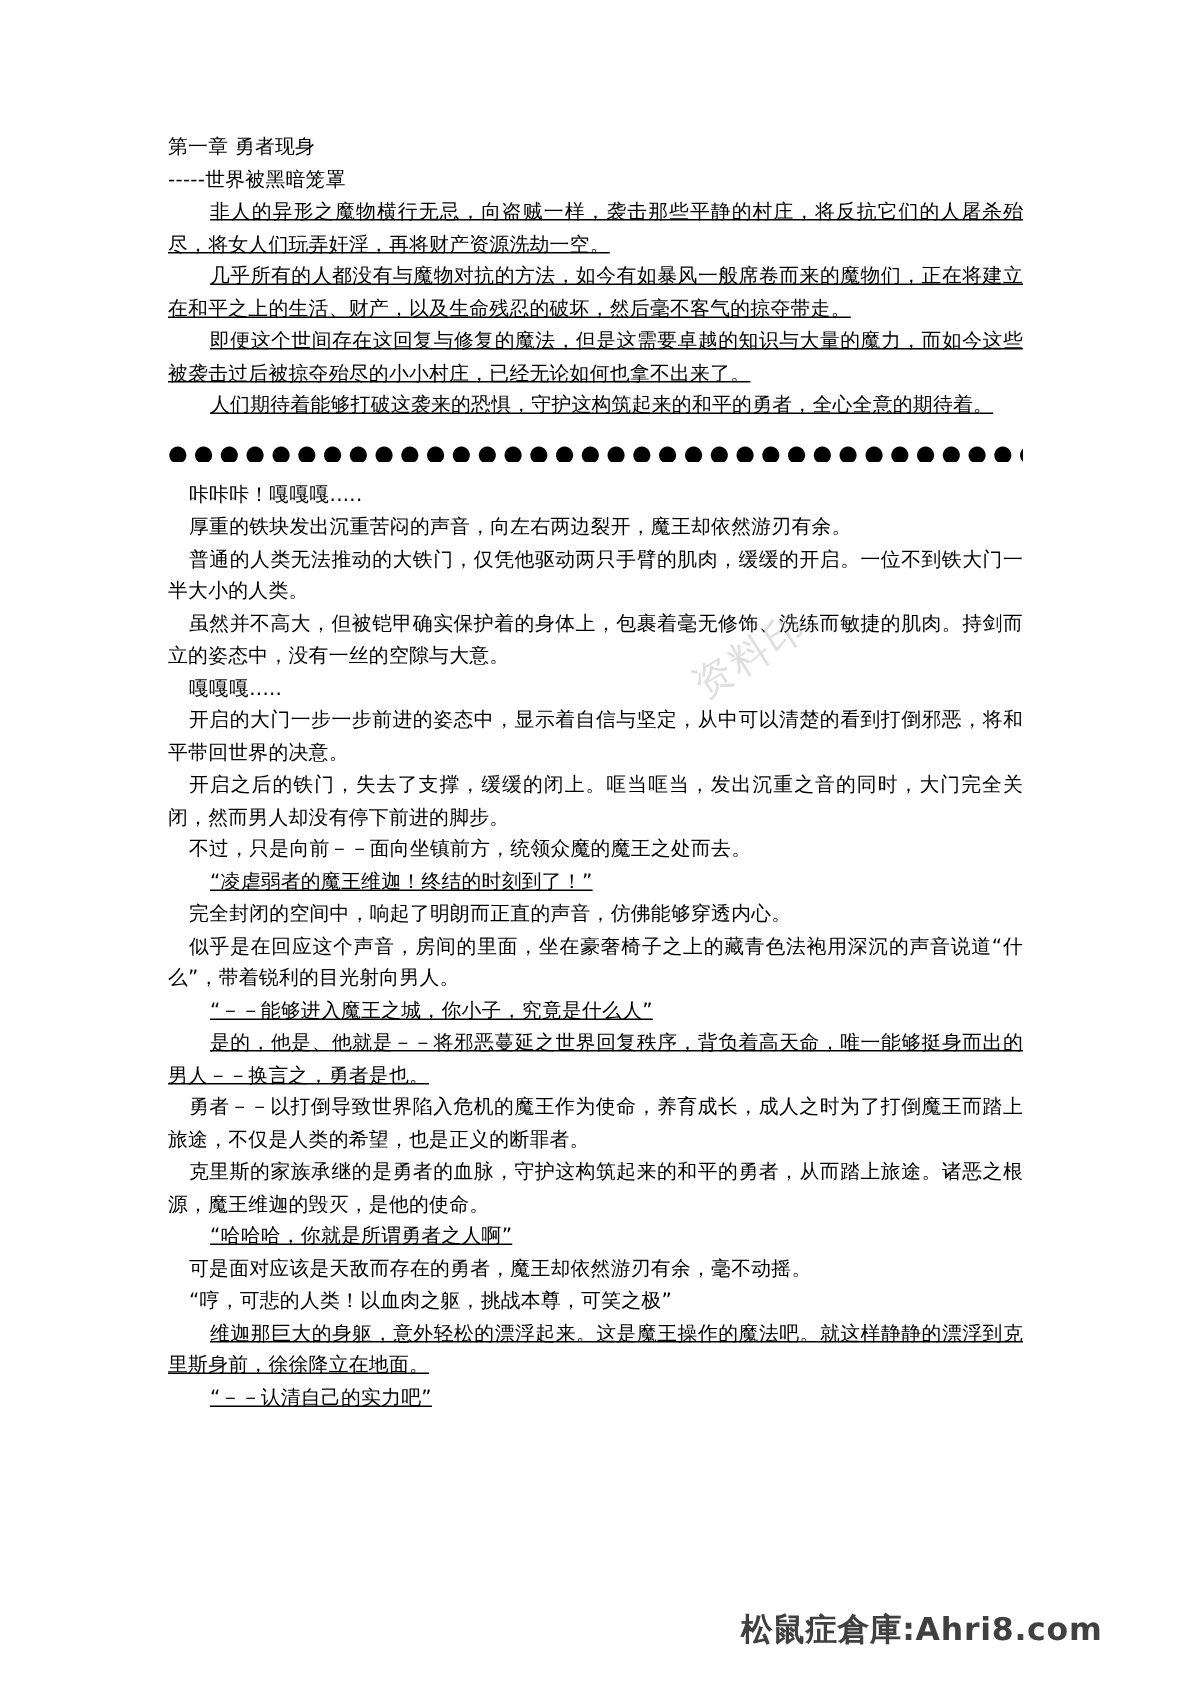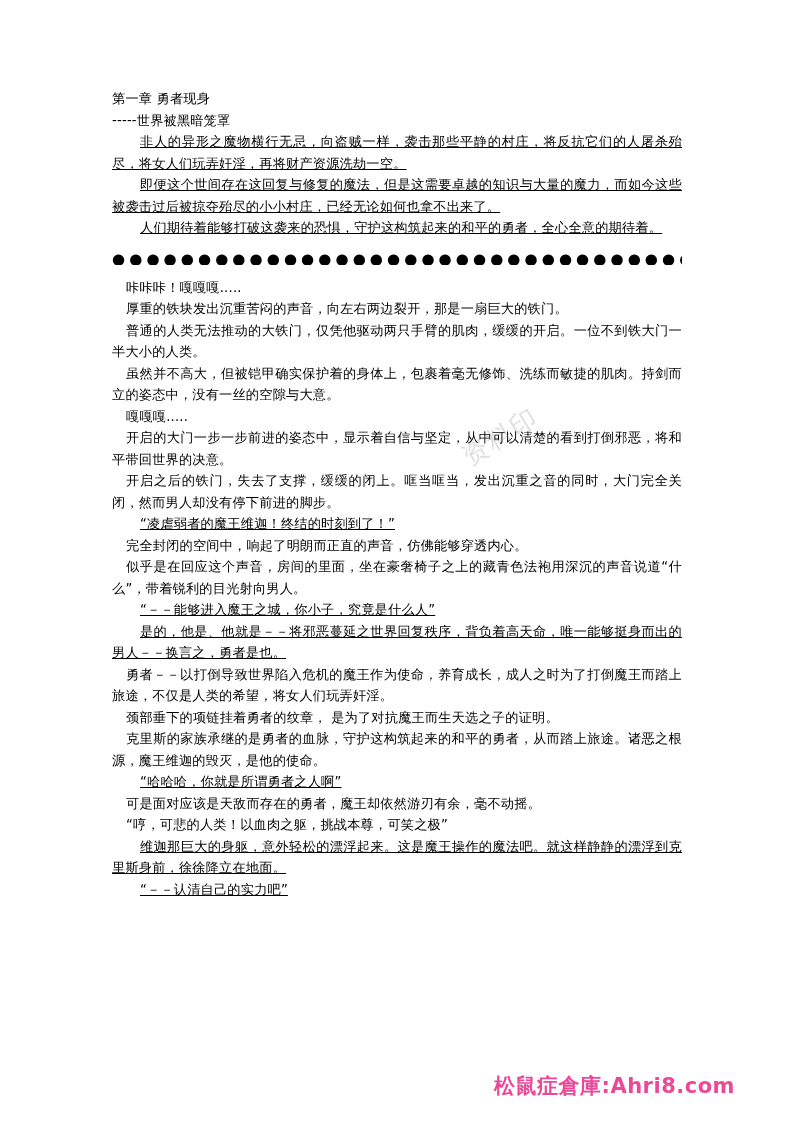--- a/index.html
+++ b/index.html
@@ -72,57 +72,58 @@
     letter-spacing: 2px;
     pointer-events: none;
     user-select: none;
   }
   .footer {
     position: absolute;
     right: 58px;
     bottom: 22px;
     font-size: 21px;
     font-weight: bold;
-    color: #ec4899;
+    color: #404040;
     font-family: "DejaVu Sans", sans-serif;
     letter-spacing: 0.5px;
   }
 </style>
 </head>
 <body>
 
 <div id="page">
 
   <div class="content">
 
     <p class="line indent-0"> 第一章  勇者现身</p>
     <p class="line indent-0">-----世界被黑暗笼罩</p>
 
     <p class="line indent-2">非人的异形之魔物横行无忌，向盗贼一样，袭击那些平静的村庄，将反抗它们的人屠杀殆尽，将女人们玩弄奸淫，再将财产资源洗劫一空。</p>
+    <p class="line indent-2">几乎所有的人都没有与魔物对抗的方法，如今有如暴风一般席卷而来的魔物们，正在将建立在和平之上的生活、财产，以及生命残忍的破坏，然后毫不客气的掠夺带走。</p>
     <p class="line indent-2">即便这个世间存在这回复与修复的魔法，但是这需要卓越的知识与大量的魔力，而如今这些被袭击过后被掠夺殆尽的小小村庄，已经无论如何也拿不出来了。</p>
     <p class="line indent-2">人们期待着能够打破这袭来的恐惧，守护这构筑起来的和平的勇者，全心全意的期待着。</p>
 
     <div class="divider">
       <div class="divider-dots">●●●●●●●●●●●●●●●●●●●●●●●●●●●●●●●●●●●●●●●●●●●●●</div>
     </div>
 
     <p class="line indent-1">咔咔咔！嘎嘎嘎.....</p>
-    <p class="line indent-1">厚重的铁块发出沉重苦闷的声音，向左右两边裂开，那是一扇巨大的铁门。</p>
+    <p class="line indent-1">厚重的铁块发出沉重苦闷的声音，向左右两边裂开，魔王却依然游刃有余。</p>
     <p class="line indent-1">普通的人类无法推动的大铁门，仅凭他驱动两只手臂的肌肉，缓缓的开启。一位不到铁大门一半大小的人类。</p>
     <p class="line indent-1">虽然并不高大，但被铠甲确实保护着的身体上，包裹着毫无修饰、洗练而敏捷的肌肉。持剑而立的姿态中，没有一丝的空隙与大意。</p>
     <p class="line indent-1">嘎嘎嘎.....</p>
     <p class="line indent-1">开启的大门一步一步前进的姿态中，显示着自信与坚定，从中可以清楚的看到打倒邪恶，将和平带回世界的决意。</p>
     <p class="line indent-1">开启之后的铁门，失去了支撑，缓缓的闭上。哐当哐当，发出沉重之音的同时，大门完全关闭，然而男人却没有停下前进的脚步。</p>
+    <p class="line indent-1">不过，只是向前－－面向坐镇前方，统领众魔的魔王之处而去。</p>
     <p class="line indent-2">“凌虐弱者的魔王维迦！终结的时刻到了！”</p>
     <p class="line indent-1">完全封闭的空间中，响起了明朗而正直的声音，仿佛能够穿透内心。</p>
     <p class="line indent-1">似乎是在回应这个声音，房间的里面，坐在豪奢椅子之上的藏青色法袍用深沉的声音说道“什么”，带着锐利的目光射向男人。</p>
     <p class="line indent-2">“－－能够进入魔王之城，你小子，究竟是什么人”</p>
     <p class="line indent-2">是的，他是、他就是－－将邪恶蔓延之世界回复秩序，背负着高天命，唯一能够挺身而出的男人－－换言之，勇者是也。</p>
-    <p class="line indent-1">勇者－－以打倒导致世界陷入危机的魔王作为使命，养育成长，成人之时为了打倒魔王而踏上旅途，不仅是人类的希望，将女人们玩弄奸淫。</p>
-    <p class="line indent-1">颈部垂下的项链挂着勇者的纹章，  是为了对抗魔王而生天选之子的证明。</p>
+    <p class="line indent-1">勇者－－以打倒导致世界陷入危机的魔王作为使命，养育成长，成人之时为了打倒魔王而踏上旅途，不仅是人类的希望，也是正义的断罪者。</p>
     <p class="line indent-1">克里斯的家族承继的是勇者的血脉，守护这构筑起来的和平的勇者，从而踏上旅途。诸恶之根源，魔王维迦的毁灭，是他的使命。</p>
     <p class="line indent-2">“哈哈哈，你就是所谓勇者之人啊”</p>
     <p class="line indent-1">可是面对应该是天敌而存在的勇者，魔王却依然游刃有余，毫不动摇。</p>
     <p class="line indent-1">“哼，可悲的人类！以血肉之躯，挑战本尊，可笑之极”</p>
     <p class="line indent-2"> 维迦那巨大的身躯，意外轻松的漂浮起来。这是魔王操作的魔法吧。就这样静静的漂浮到克里斯身前，徐徐降立在地面。</p>
     <p class="line indent-2">“－－认清自己的实力吧”</p>
 
   </div>
 
   <div class="watermark">资料印</div>

